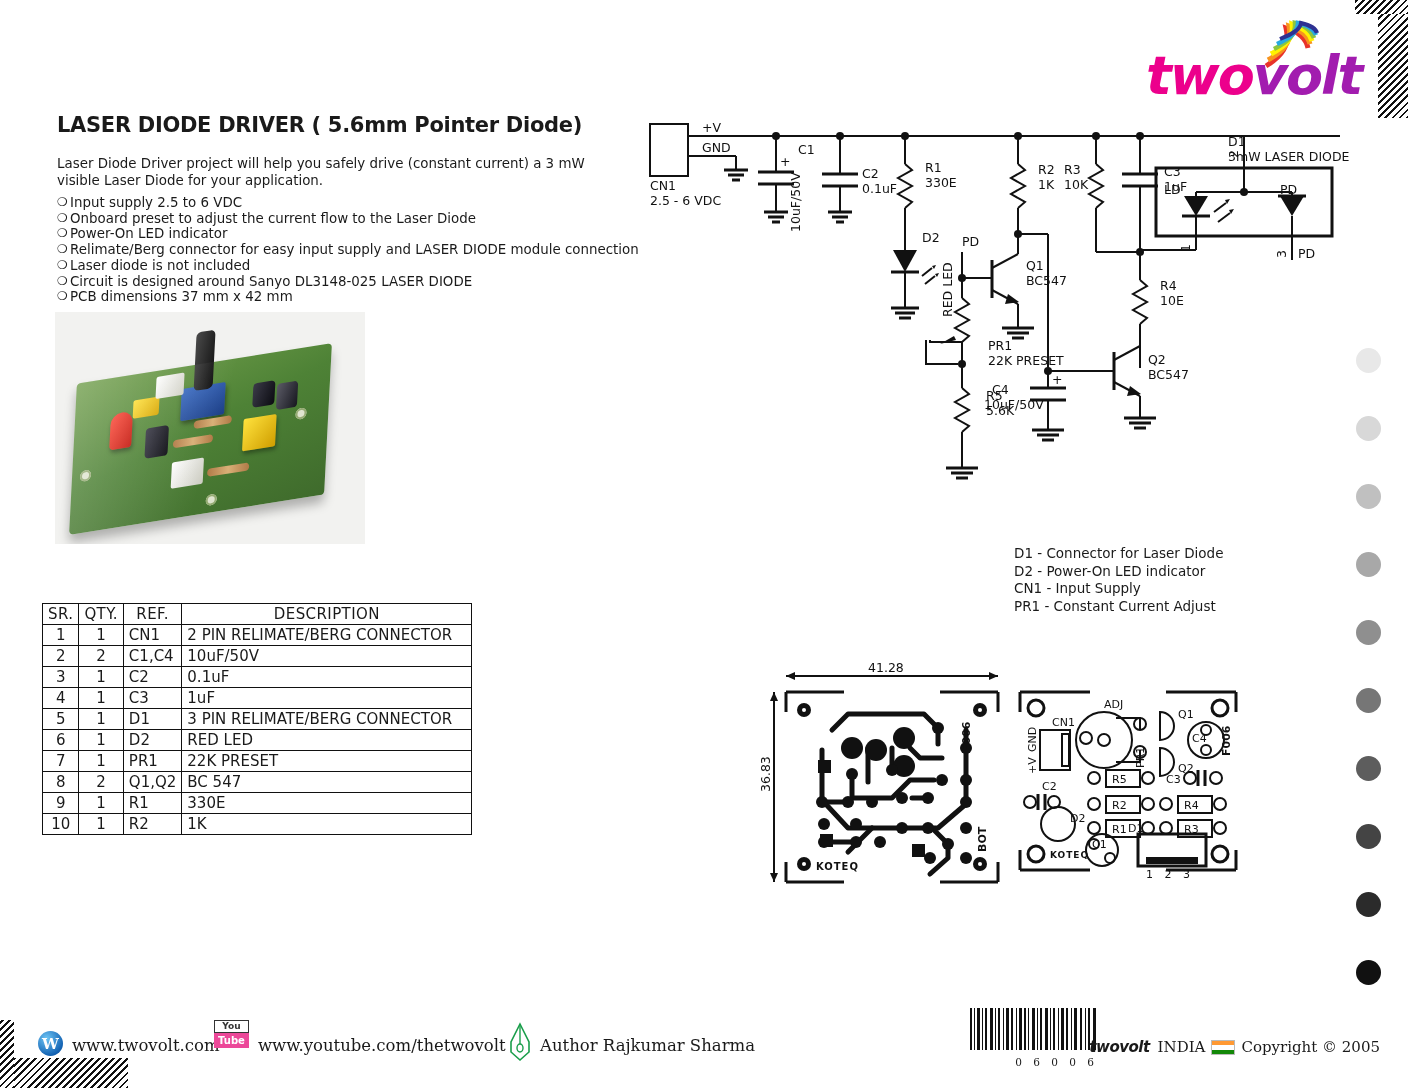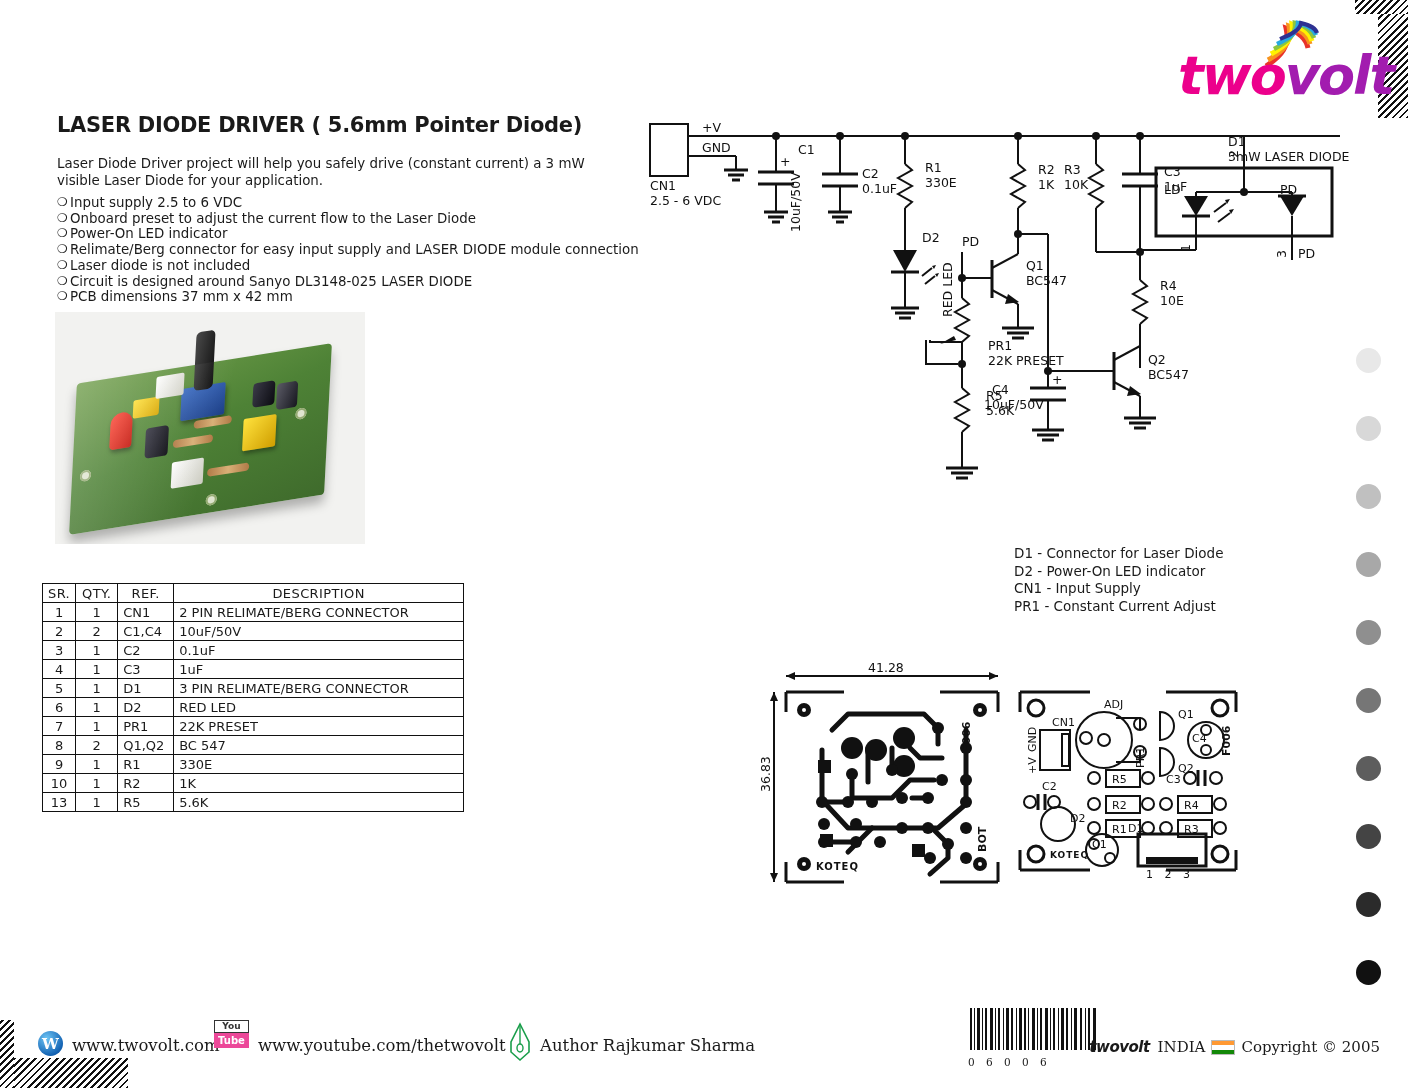--- a/index.html
+++ b/index.html
@@ -22,21 +22,21 @@
   #hatch-bottomleft{left:0;bottom:0;width:128px;height:30px;}
   #hatch-bottomleft2{left:0;bottom:0;width:14px;height:68px;}
 
   
   #logo-wrap{left:1140px;top:14px;width:240px;height:88px;}
   .logo-text{
     position:absolute;left:6px;top:30px;
     font-family:"DejaVu Sans","Liberation Sans",sans-serif;
     font-size:54px;font-weight:bold;font-style:italic;letter-spacing:-2px;
   }
-  .logo-two{color:#EC008C;margin-left:32px;}
+  .logo-two{color:#EC008C;}
   .logo-volt{color:#a21caf;}
   .swirl{position:absolute;left:116px;top:8px;width:62px;height:48px;}
 
   
   #page-title{
     left:57px;top:113px;font-size:21px;font-weight:bold;
     letter-spacing:-0.3px;
   }
   #intro{
     left:57px;top:155px;width:560px;font-size:13.4px;line-height:17px;
@@ -65,21 +65,21 @@
   }
   .pcb-board:after{
     content:"";position:absolute;left:0;top:0;right:0;bottom:0;
     background:linear-gradient(105deg,rgba(255,255,255,.22),rgba(255,255,255,0) 55%);
   }
   .comp{position:absolute;border-radius:2px;}
   .hole{position:absolute;width:11px;height:11px;border-radius:50%;
         background:#dfe4cf;box-shadow:inset 0 0 0 2px #95ab73;}
 
   
-  #bom{left:42px;top:583px;border-collapse:collapse;font-size:13px;border-radius:31px;}
+  #bom{left:42px;top:603px;border-collapse:collapse;font-size:15px;border-radius:31px;}
   #bom td,#bom th{
     border:1px solid #111;padding:1px 5px;font-weight:normal;
     height:19px;box-sizing:border-box;background:#fff;
   }
   #bom th{text-align:center;letter-spacing:.4px;}
   #bom td.c{text-align:center;}
   .col-sr{width:32px;}.col-qty{width:42px;}.col-ref{width:56px;}
   .col-desc{width:290px;}
 
   
@@ -120,21 +120,21 @@
   #yt-icon .yt-top{background:#fff;border:1.5px solid #333;color:#333;
      font-size:9px;text-align:center;height:11px;line-height:10px;
      font-weight:bold;font-family:"DejaVu Sans",sans-serif;}
   #yt-icon .yt-bot{background:#ec4899;color:#fff;font-size:10px;
      text-align:center;height:15px;line-height:15px;font-weight:bold;
      font-family:"DejaVu Sans",sans-serif;}
   #yt-link{left:258px;bottom:33px;}
   #pen-icon{left:508px;bottom:26px;width:24px;height:40px;}
   #author{left:540px;bottom:33px;}
   #barcode{left:968px;bottom:38px;width:130px;height:42px;}
-  #barcode-num{left:968px;bottom:20px;width:130px;text-align:left;
+  #barcode-num{left:968px;bottom:20px;width:130px;text-align:right;
      font-size:10.5px;letter-spacing:4px;
      font-family:"DejaVu Serif","Liberation Serif",serif;}
   #copyright-row{right:28px;bottom:32px;display:flex;align-items:center;
      font-size:15px;font-family:"DejaVu Serif","Liberation Serif",serif;}
   #tv-mini{font-family:"DejaVu Sans",sans-serif;font-weight:bold;
      font-style:italic;font-size:15px;margin-right:8px;letter-spacing:-.5px;}
   #flag{width:22px;height:13px;margin:0 6px;
      background:linear-gradient(to bottom,#FF9933 33%,#fff 33% 66%,#138808 66%);
      border:.5px solid #bbb;}
 </style>
@@ -294,26 +294,20 @@
         <td class="c">9</td>
         <td class="c">1</td>
         <td>R1</td>
         <td>330E</td>
       </tr>
     <tr>
         <td class="c">10</td>
         <td class="c">1</td>
         <td>R2</td>
         <td>1K</td>
-      </tr>
-    <tr>
-        <td class="c">13</td>
-        <td class="c">1</td>
-        <td>R5</td>
-        <td>5.6K</td>
       </tr>
   </tbody>
 </table>
 
 <div class="abs" id="schematic">
 <svg width="740" height="400" viewBox="0 0 740 400">
 
   <rect x="10" y="12" width="38" height="52" class="wire"></rect>
   <path class="wire" d="M48 24 H 700"></path>
   <path class="wire" d="M48 44 H 96"></path>

